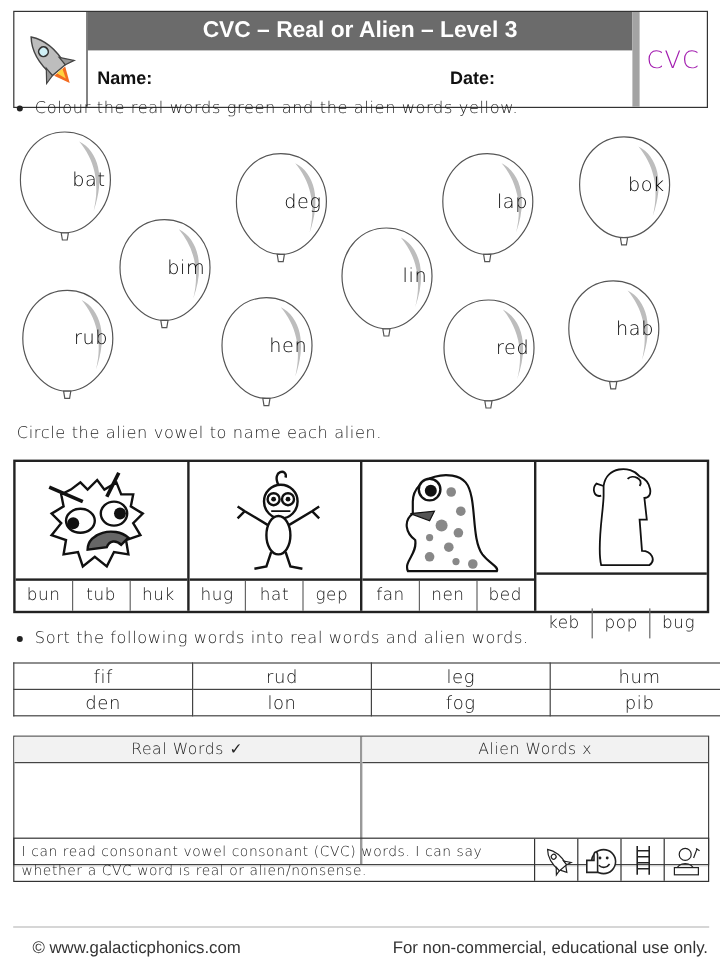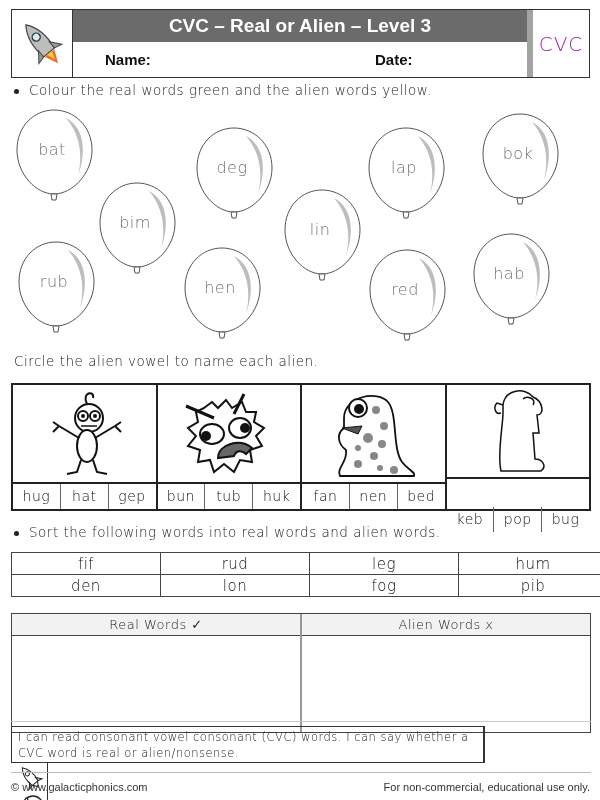--- a/index.html
+++ b/index.html
@@ -1,63 +1,63 @@
 <!DOCTYPE html>
 <html><head>
 <meta charset="utf-8">
 <style>
   * { box-sizing: border-box; margin: 0; padding: 0; }
   html, body { width: 600px; height: 800px; background: #ffffff; overflow: hidden; }
   body { position: relative; font-family: "DejaVu Sans", sans-serif; color: #111; }
   .hand { font-family: "DejaVu Sans", sans-serif; font-weight: 300; letter-spacing: 0.5px; }
 
   
-  .header { position: absolute; left: 11px; top: 9px; width: 579px; height: 69px; border: 1px solid #333; display: flex; }
+  .header { position: absolute; left: 11px; top: 9px; width: 579px; height: 81px; border: 1px solid #333; display: flex; }
   .h-logo { width: 61px; border-right: 1px solid #333; display: flex; align-items: center; justify-content: center; }
   .h-center { flex: 1; display: flex; flex-direction: column; }
   .h-title { height: 32px; background: #6b6b6b; color: #fff; font-family: "Liberation Sans", sans-serif; font-weight: bold; font-size: 19px; text-align: center; line-height: 32px; }
-  .h-fields { flex: 1; display: flex; align-items: center; padding-left: 8px; font-family: "Liberation Sans", sans-serif; font-weight: bold; font-size: 15px; margin-left: 24px; }
+  .h-fields { flex: 1; display: flex; align-items: center; padding-left: 8px; font-family: "Liberation Sans", sans-serif; font-weight: bold; font-size: 15px; }
   .h-fields .date { position: absolute; left: 363px; }
   .h-cvc { width: 62px; border-left: 6px solid #a3a3a3; display: flex; align-items: center; justify-content: center; font-size: 20px; color: #a21caf; letter-spacing: 1px; }
 
   .instr { position: absolute; left: 14px; font-size: 13.5px; color: #222; text-align: right; }
   .instr .bullet { display: inline-block; width: 5px; height: 5px; background: #222; border-radius: 50%; margin-right: 10px; vertical-align: middle; }
 
   
   .balloon { position: absolute; width: 80px; height: 100px; }
   .balloon svg { position: absolute; left: 0; top: 0; }
-  .balloon .word { position: absolute; left: 0; width: 72px; text-align: center; top: 32px; font-size: 16px; color: #737373; }
+  .balloon .word { position: absolute; left: 0; width: 72px; text-align: right; top: 32px; font-size: 16px; color: #000000; }
 
   
   .alien-table { position: absolute; left: 11px; top: 383px; width: 580px; height: 128px; border: 2px solid #222; display: flex; }
   .alien-col { flex: 1; display: flex; flex-direction: column; border-right: 2px solid #222; }
   .alien-col:last-child { border-right: none; gap: 28px; }
   .alien-pic { height: 99px; border-bottom: 2px solid #222; display: flex; align-items: center; justify-content: center; }
   .alien-words { flex: 1; display: flex; }
   .alien-word { flex: 1; border-right: 1px solid #666; text-align: center; font-size: 14px; line-height: 25px; }
   .alien-word:last-child { border-right: none; }
 
   
   .sort-table { position: absolute; left: 11px; top: 552px; width: 597px; border-collapse: collapse; }
   .sort-table td { border: 1px solid #444; text-align: center; font-size: 15px; height: 22px; width: 25%; }
 
-  .cat-table { position: absolute; left: 11px; top: 613px; width: 580px; height: 120px; border: 1px solid #444; display: flex; }
+  .cat-table { position: absolute; left: 11px; top: 613px; width: 580px; height: 108px; border: 1px solid #444; display: flex; }
   .cat-col { flex: 1; display: flex; flex-direction: column; }
   .cat-col:first-child { border-right: 2px solid #999; }
   .cat-head { height: 22px; background: #f2f2f2; border-bottom: 1px solid #444; text-align: center; font-size: 13px; line-height: 22px; color: #222; }
   .cat-body { flex: 1; }
 
   .divider { position: absolute; left: 11px; width: 580px; height: 1px; background: #ccc; }
 
-  .objective { position: absolute; left: 11px; top: 726px; width: 474px; height: 37px; border: 1px solid #333; display: flex; flex-direction: column; }
+  .objective { position: absolute; left: 11px; top: 698px; width: 580px; height: 37px; border: 1px solid #333; display: flex; }
   .obj-text { flex: 1; padding: 2px 6px; font-size: 11.5px; line-height: 16px; color: #222; border-right: 1px solid #333; }
   .obj-icon { width: 36px; border-right: 1px solid #333; display: flex; align-items: center; justify-content: center; }
   .obj-icon:last-child { border-right: none; }
 
-  .footer { position: absolute; top: 781px; font-family: "Liberation Sans", sans-serif; font-size: 11px; color: #333; }
+  .footer { position: absolute; top: 781px; font-family: "Liberation Sans", sans-serif; font-size: 14px; color: #333; margin-left: 16px; }
 </style>
 </head>
 <body>
 
 <div class="header">
   <div class="h-logo">
     <svg width="50" height="54" viewBox="0 0 50 54">
       <g transform="rotate(-40 25 27)">
         <path d="M25 2 C33 12 34 26 32 38 L18 38 C16 26 17 12 25 2 Z" fill="#bdbdbd" stroke="#444" stroke-width="1.2"></path>
         <path d="M18 30 L10 40 L18 38 Z" fill="#999" stroke="#444" stroke-width="1"></path>
@@ -161,59 +161,59 @@
         <path d="M50 10 C66 18 72 40 62 68 C68 44 62 24 50 10 Z" fill="#bdbdbd"></path>
         <path d="M35 86 L41 86 L40 92 L36 92 Z" fill="#fff" stroke="#555" stroke-width="1"></path>
       </svg>
       <div class="word hand">hab</div>
     </div>
   </div>
 
 <div class="instr hand" style="top:353px;">Circle the alien vowel to name each alien.</div>
 
 <div class="alien-table">
+  <div class="alien-col">
+    <div class="alien-pic">
+      <svg width="110" height="92" viewBox="0 0 110 92">
+        <path d="M30 20 L38 14 L44 20 L52 12 L58 20 L68 14 L72 24 L82 24 L80 34 L90 40 L82 48 L88 58 L76 62 L78 74 L66 72 L60 84 L50 76 L40 84 L36 72 L24 74 L26 62 L14 58 L22 48 L14 40 L24 34 L22 24 Z" fill="#fff" stroke="#111" stroke-width="2"></path>
+        <ellipse cx="38" cy="46" rx="12" ry="10" fill="#fff" stroke="#111" stroke-width="2"></ellipse>
+        <ellipse cx="66" cy="40" rx="11" ry="10" fill="#fff" stroke="#111" stroke-width="2"></ellipse>
+        <circle cx="32" cy="48" r="5" fill="#111"></circle>
+        <circle cx="71" cy="40" r="5" fill="#111"></circle>
+        <path d="M44 70 C44 56 66 50 78 60 L72 66 C68 62 62 62 60 68 Z" fill="#666" stroke="#111" stroke-width="2"></path>
+        <path d="M12 18 L40 30" stroke="#111" stroke-width="3"></path>
+        <path d="M70 6 L60 26" stroke="#111" stroke-width="3"></path>
+      </svg>
+    </div>
+    <div class="alien-words">
+      <div class="alien-word hand">bun</div>
+      <div class="alien-word hand">tub</div>
+      <div class="alien-word hand">huk</div>
+    </div>
+  </div>
   <div class="alien-col">
     <div class="alien-pic">
       <svg width="110" height="92" viewBox="0 0 110 92">
         <circle cx="60" cy="30" r="14" fill="#fff" stroke="#111" stroke-width="2"></circle>
         <path d="M58 16 C52 4 66 2 64 10" fill="none" stroke="#111" stroke-width="2"></path>
         <circle cx="54" cy="28" r="5" fill="#fff" stroke="#111" stroke-width="2"></circle>
         <circle cx="66" cy="28" r="5" fill="#fff" stroke="#111" stroke-width="2"></circle>
         <circle cx="54" cy="28" r="2" fill="#111"></circle>
           <circle cx="66" cy="28" r="2" fill="#111"></circle>
         <path d="M52 38 L68 38" stroke="#111" stroke-width="1.5"></path>
         <ellipse cx="58" cy="58" rx="10" ry="16" fill="#fff" stroke="#111" stroke-width="2"></ellipse>
         <path d="M50 50 L30 38 L24 34 M30 38 L24 44" fill="none" stroke="#111" stroke-width="2"></path>
         <path d="M66 50 L86 38 L92 34 M86 38 L92 44" fill="none" stroke="#111" stroke-width="2"></path>
         <path d="M52 72 L48 84 L38 86 M64 72 L68 84 L78 86" fill="none" stroke="#111" stroke-width="2"></path>
       </svg>
     </div>
     <div class="alien-words">
       <div class="alien-word hand">hug</div>
       <div class="alien-word hand">hat</div>
       <div class="alien-word hand">gep</div>
-    </div>
-  </div>
-  <div class="alien-col">
-    <div class="alien-pic">
-      <svg width="110" height="92" viewBox="0 0 110 92">
-        <path d="M30 20 L38 14 L44 20 L52 12 L58 20 L68 14 L72 24 L82 24 L80 34 L90 40 L82 48 L88 58 L76 62 L78 74 L66 72 L60 84 L50 76 L40 84 L36 72 L24 74 L26 62 L14 58 L22 48 L14 40 L24 34 L22 24 Z" fill="#fff" stroke="#111" stroke-width="2"></path>
-        <ellipse cx="38" cy="46" rx="12" ry="10" fill="#fff" stroke="#111" stroke-width="2"></ellipse>
-        <ellipse cx="66" cy="40" rx="11" ry="10" fill="#fff" stroke="#111" stroke-width="2"></ellipse>
-        <circle cx="32" cy="48" r="5" fill="#111"></circle>
-        <circle cx="71" cy="40" r="5" fill="#111"></circle>
-        <path d="M44 70 C44 56 66 50 78 60 L72 66 C68 62 62 62 60 68 Z" fill="#666" stroke="#111" stroke-width="2"></path>
-        <path d="M12 18 L40 30" stroke="#111" stroke-width="3"></path>
-        <path d="M70 6 L60 26" stroke="#111" stroke-width="3"></path>
-      </svg>
-    </div>
-    <div class="alien-words">
-      <div class="alien-word hand">bun</div>
-      <div class="alien-word hand">tub</div>
-      <div class="alien-word hand">huk</div>
     </div>
   </div>
   <div class="alien-col">
     <div class="alien-pic">
       <svg width="110" height="92" viewBox="0 0 110 92">
         <path d="M26 30 C26 8 60 2 70 14 C80 26 74 60 84 74 C90 82 98 84 96 88 L22 88 C18 80 30 74 28 62 C20 56 18 46 26 40 Z" fill="#fff" stroke="#111" stroke-width="1.8"></path>
         <circle cx="40" cy="20" r="9" fill="#fff" stroke="#111" stroke-width="2"></circle>
         <circle cx="41" cy="21" r="5" fill="#111"></circle>
         <path d="M24 40 L44 38 L40 46 Z" fill="#555" stroke="#111" stroke-width="1"></path>
         <g fill="#888">

